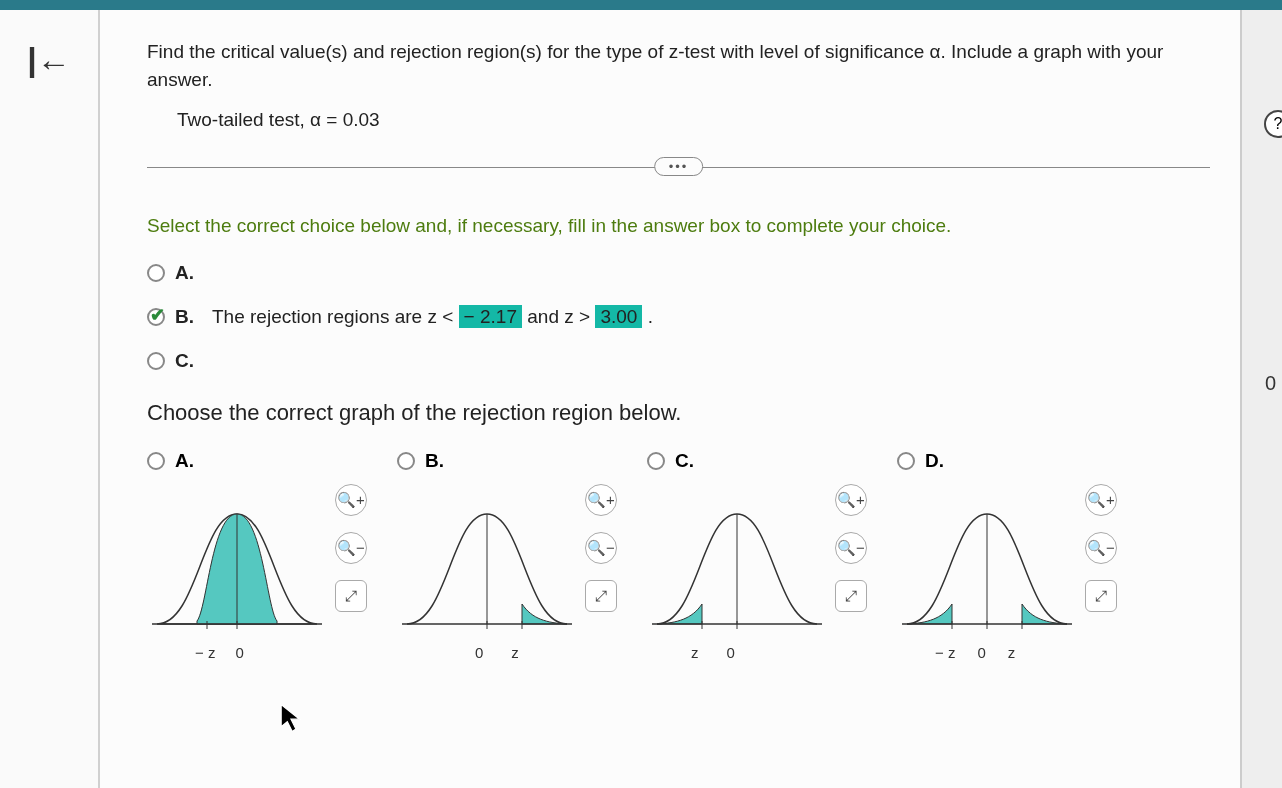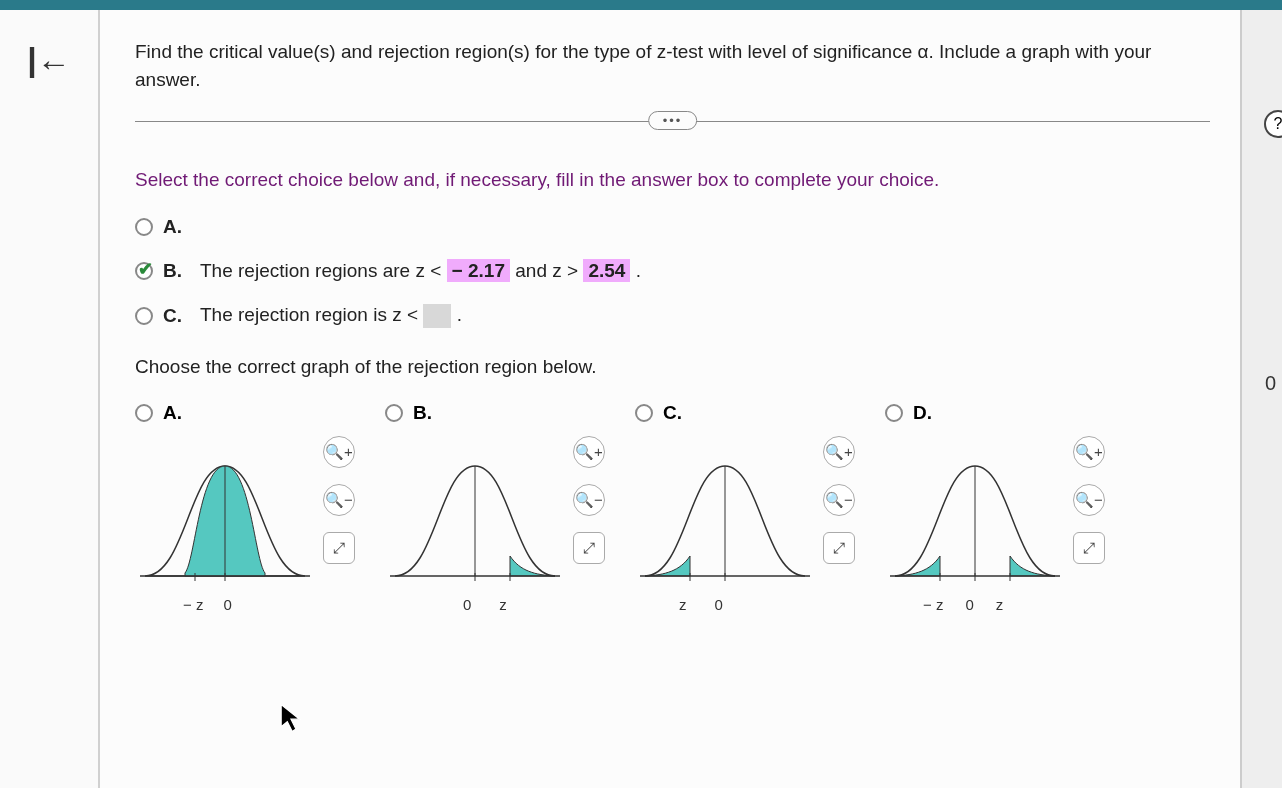--- a/index.html
+++ b/index.html
@@ -31,21 +31,21 @@
     }
     .back-btn {
       font-size: 34px;
       color: #333;
       cursor: pointer;
       font-weight: bold;
       font-family: sans-serif;
     }
     .content {
       flex: 1;
-      padding: 28px 30px 10px 35px;
+      padding: 28px 30px 10px 47px;
       background: #fcfcfc;
       position: relative;
     }
     .question-text {
       font-size: 19px;
       color: #222;
       line-height: 1.45;
       margin-bottom: 16px;
     }
     .subtext {
@@ -76,21 +76,21 @@
       border: 1px solid #888;
       border-radius: 12px;
       padding: 1px 14px;
       font-size: 13px;
       color: #555;
       letter-spacing: 2px;
       cursor: pointer;
     }
     .instructions {
       font-size: 19px;
-      color: #701a75;
+      color: #4d7c0f;
       line-height: 1.4;
       margin-bottom: 22px;
     }
     .choices {
       margin-bottom: 28px;
     }
     .choice-row {
       display: flex;
       align-items: center;
       gap: 10px;
@@ -125,26 +125,25 @@
       display: inline-block;
       background: #d8d8d8;
       min-width: 28px;
       height: 24px;
       vertical-align: middle;
       padding: 0 4px;
       text-align: center;
       line-height: 24px;
     }
     .answer-filled {
-      background: #f0abfc;
+      background: #14b8a6;
       padding: 1px 5px;
-      font-weight: bold;
     }
     .graph-question {
-      font-size: 19px;
+      font-size: 22px;
       color: #222;
       margin-bottom: 24px;
     }
     .graph-row {
       display: flex;
       gap: 30px;
       align-items: flex-start;
     }
     .graph-option {
       display: flex;
@@ -235,20 +234,21 @@
 <body>
 
 <div class="top-bar"></div>
 <div class="main-container">
   <div class="left-col">
     <div class="back-btn">|←</div>
   </div>
 
   <div class="content">
     <div class="question-text">Find the critical value(s) and rejection region(s) for the type of z-test with level of significance α. Include a graph with your answer.</div>
+    <div class="subtext">Two-tailed test, α = 0.03</div>
 
     <div class="divider-row">
       <hr class="divider-line">
       <div class="divider-pill">•••</div>
     </div>
 
     <div class="instructions">
       <span>Select the correct choice below and, if necessary, fill in the answer box to complete your choice.</span><br>
     </div>
 
@@ -259,33 +259,28 @@
         <span class="choice-letter">A.</span>
       </div>
 
       <div class="choice-row">
         <div class="radio selected"></div>
         <span class="choice-letter">B.</span>
         <span>
           <span>The rejection regions are z &lt;</span>
           <span class="answer-filled">− 2.17</span>
           <span>and z &gt;</span>
-          <span class="answer-filled">2.54</span>
+          <span class="answer-filled">3.00</span>
           <span>.</span>
         </span>
       </div>
 
       <div class="choice-row">
         <div class="radio"></div>
         <span class="choice-letter">C.</span>
-        <span>
-          <span>The rejection region is z &lt;</span>
-          <span class="answer-box"></span>
-          <span>.</span>
-        </span>
       </div>
     </div>
 
     <div class="graph-question">Choose the correct graph of the rejection region below.</div>
 
     <div class="graph-row">
 
       <div class="graph-option">
         <div class="graph-header">
           <div class="radio"></div>

